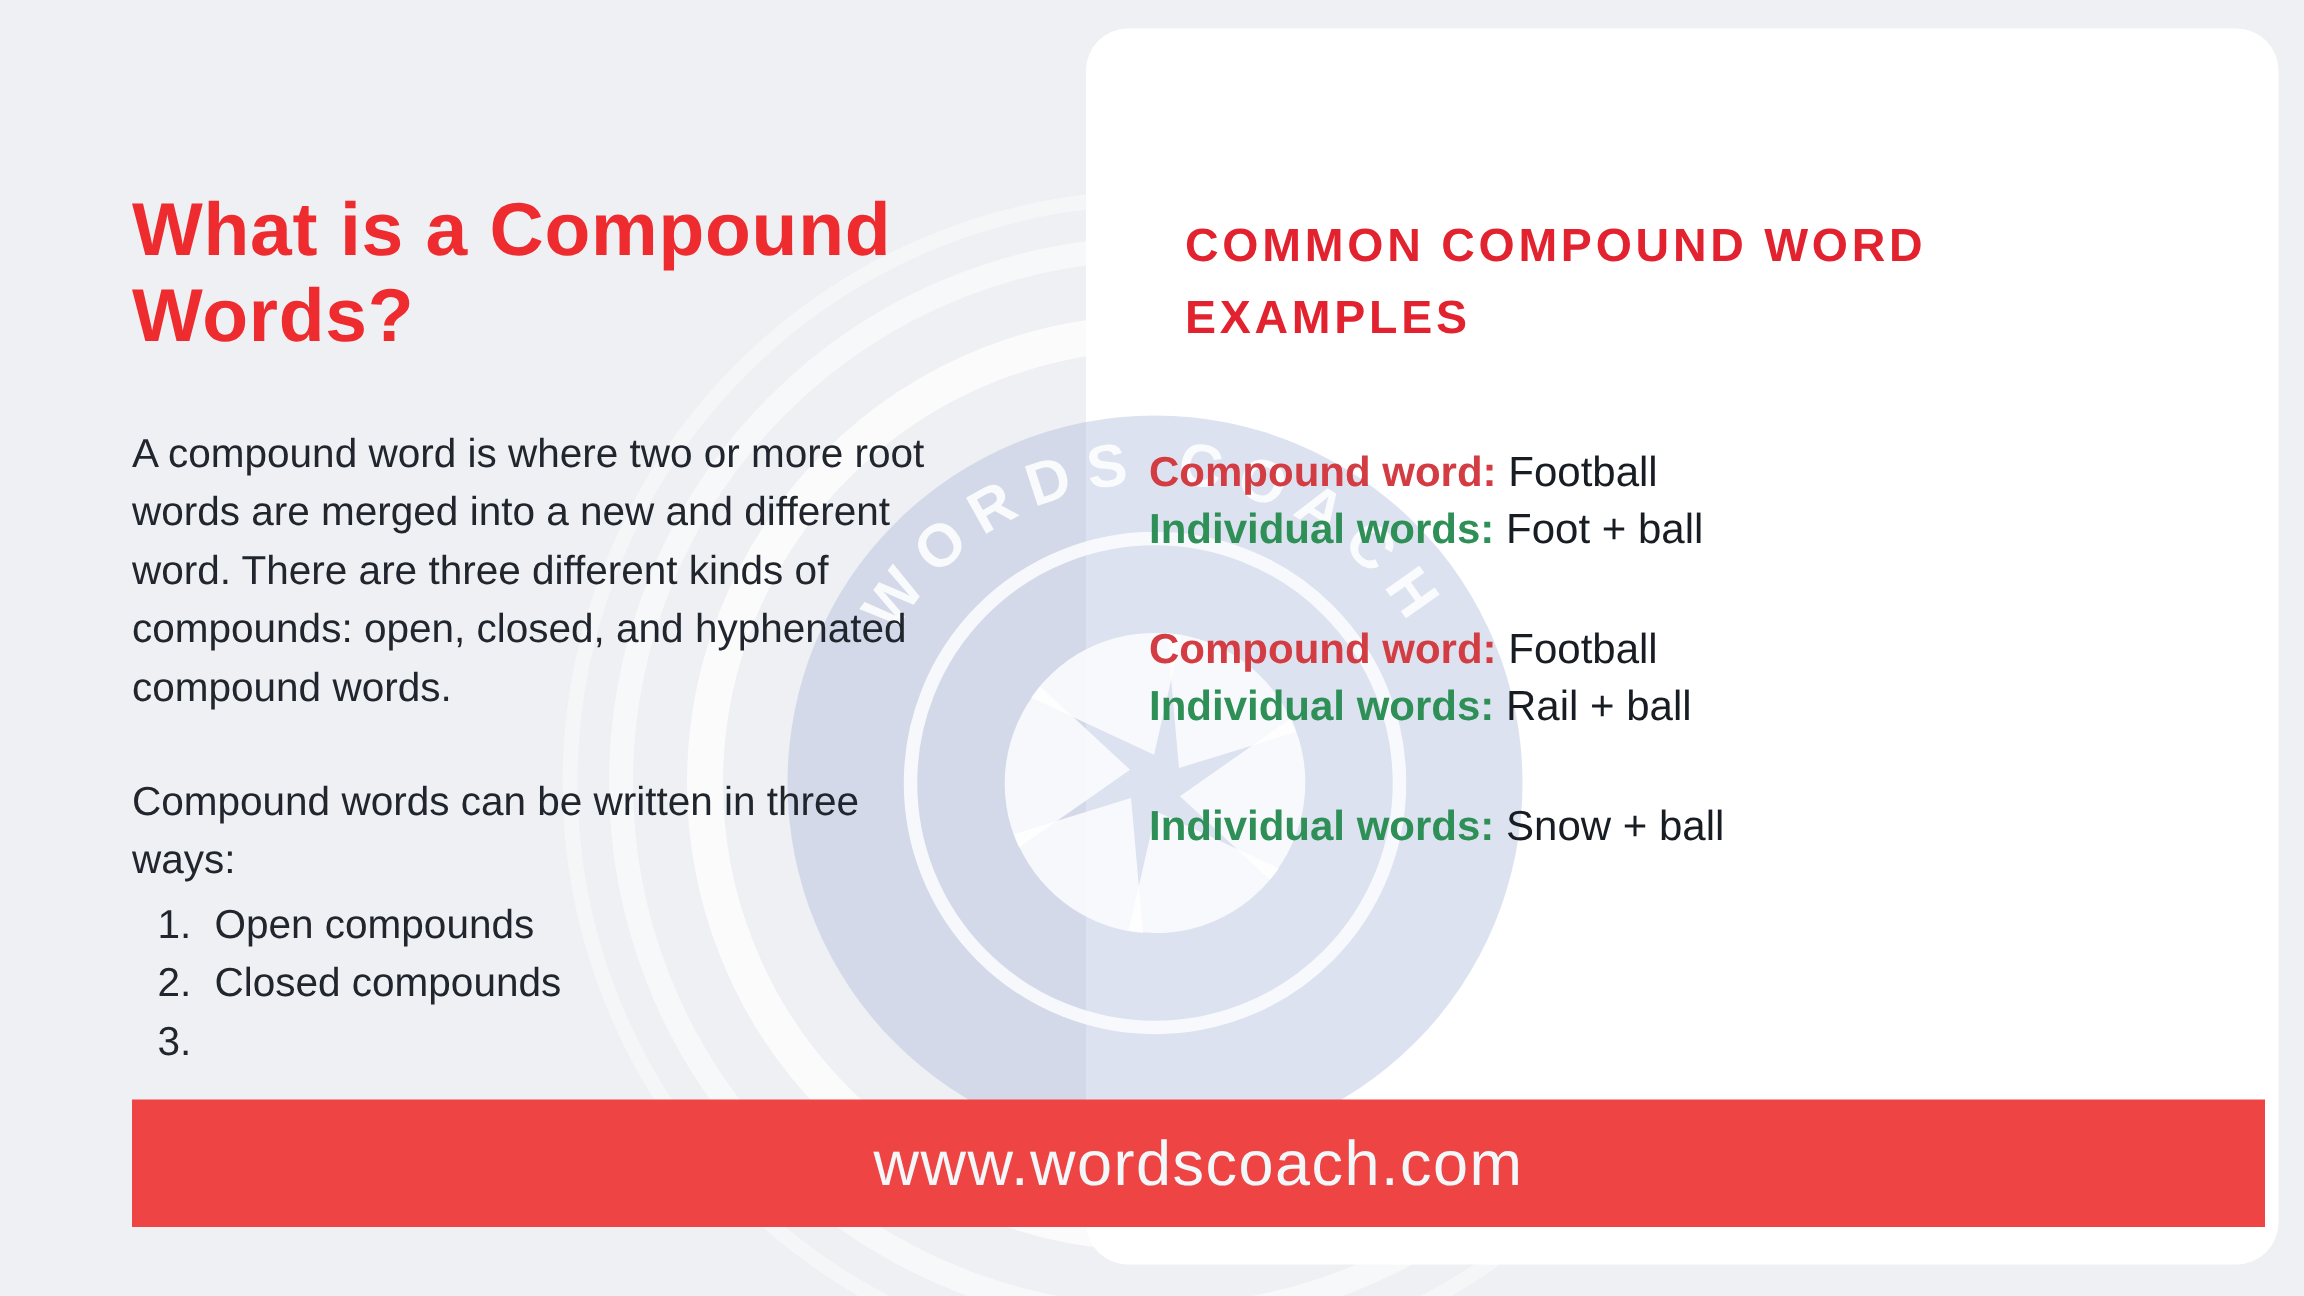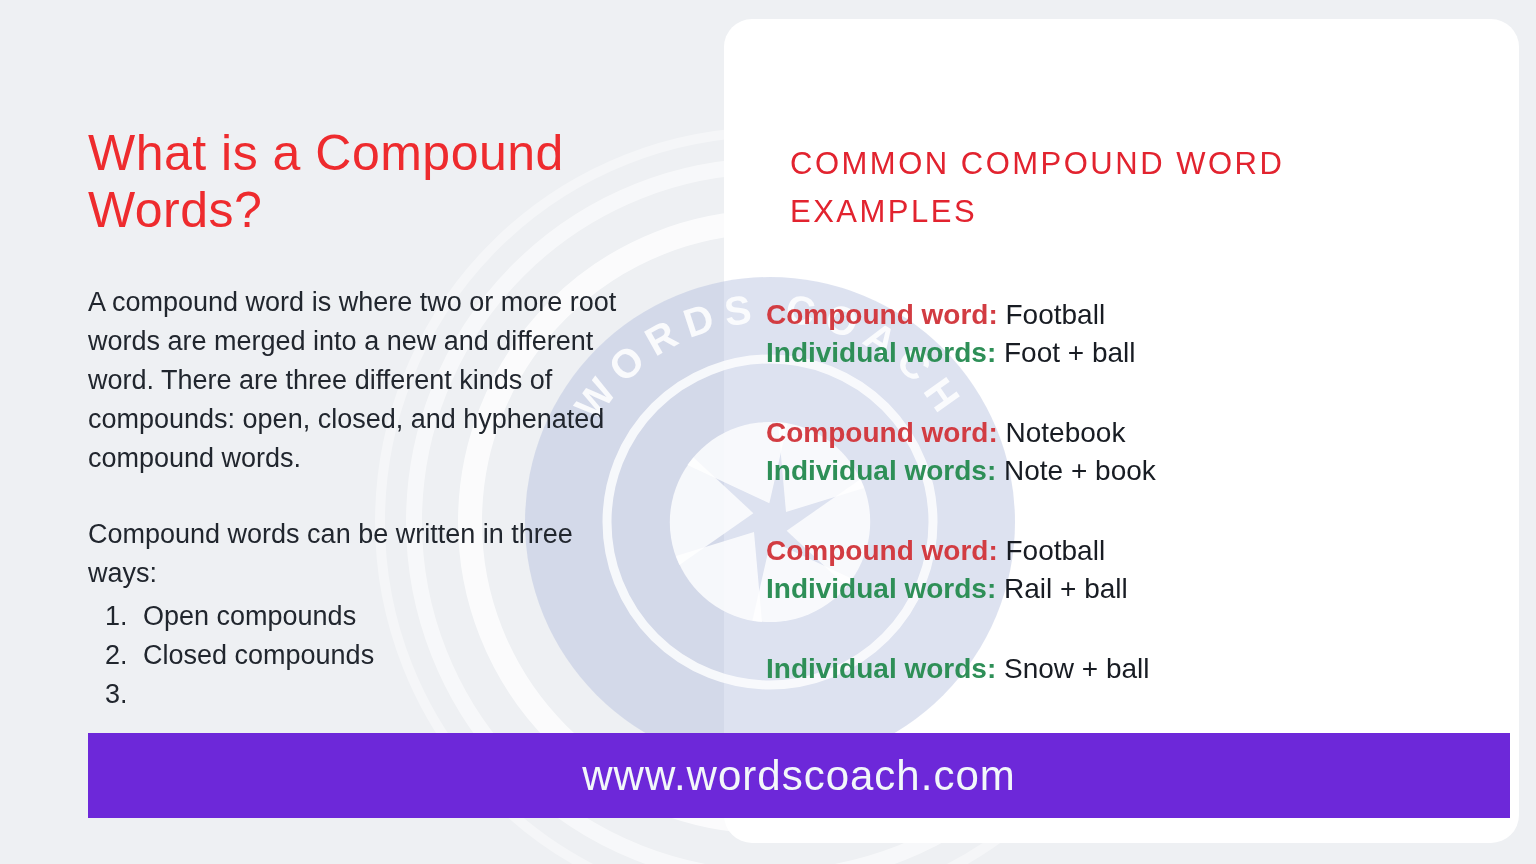--- a/index.html
+++ b/index.html
@@ -40,21 +40,21 @@
   .left-col {
     position: absolute;
     left: 88px;
     top: 125px;
     width: 620px;
     z-index: 3;
   }
   .main-title {
     font-size: 50px;
     line-height: 57px;
-    font-weight: normal;
+    font-weight: bold;
     color: #ee2b2e;
     letter-spacing: 0.5px;
     white-space: pre-line;
   }
   .para {
     font-size: 27px;
     line-height: 39px;
     color: #21262e;
     white-space: pre-line;
   }
@@ -71,21 +71,21 @@
   .num-item .num { width: 38px; flex: 0 0 38px; }
 
   
   .right-title {
     position: absolute;
     left: 790px;
     top: 140px;
     width: 640px;
     font-size: 31px;
     line-height: 48px;
-    font-weight: normal;
+    font-weight: bold;
     letter-spacing: 2.5px;
     color: #e2232f;
     white-space: pre-line;
     z-index: 3;
   }
   .examples {
     position: absolute;
     left: 766px;
     top: 296px;
     width: 700px;
@@ -97,21 +97,21 @@
   .label-green { color: #2e8f57; font-weight: bold; margin-top: 35px; }
   .value-text  { color: #181c23; }
 
   
   .footer-bar {
     position: absolute;
     left: 88px;
     top: 733px;
     width: 1422px;
     height: 85px;
-    background: #6d28d9;
+    background: #ef4444;
     z-index: 4;
     display: flex;
     align-items: center;
     justify-content: center;
   }
   .footer-url {
     font-size: 42px;
     font-weight: 300;
     letter-spacing: 1px;
     color: #f2f7fa;
@@ -182,30 +182,20 @@
       <div class="example-line">
         <span class="label-red">Compound word:</span>
         <span class="value-text">Football</span>
       </div>
       <div class="example-line">
         <span class="label-green">Individual words:</span>
         <span class="value-text">Foot + ball</span>
       </div>
     </div>
 
-    <div class="example-block">
-      <div class="example-line">
-        <span class="label-red">Compound word:</span>
-        <span class="value-text">Notebook</span>
-      </div>
-      <div class="example-line">
-        <span class="label-green">Individual words:</span>
-        <span class="value-text">Note + book</span>
-      </div>
-    </div>
 
     <div class="example-block">
       <div class="example-line">
         <span class="label-red">Compound word:</span>
         <span class="value-text">Football</span>
       </div>
       <div class="example-line">
         <span class="label-green">Individual words:</span>
         <span class="value-text">Rail + ball</span>
       </div>

